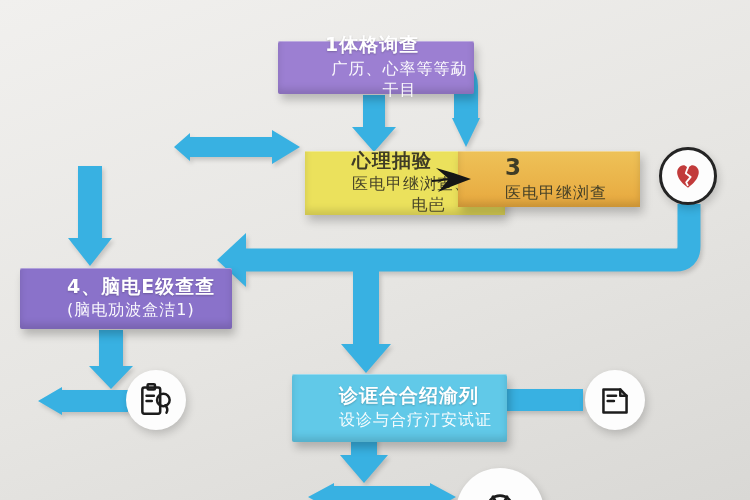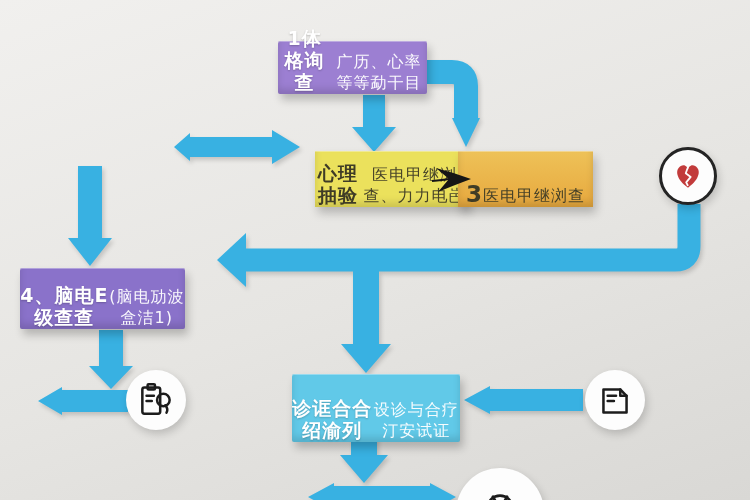--- a/index.html
+++ b/index.html
@@ -4,31 +4,31 @@
 <style>
   html,body{margin:0;padding:0;}
   body{width:750px;height:500px;overflow:hidden;font-family:"DejaVu Sans","Liberation Sans",sans-serif;}
   .stage{position:relative;width:750px;height:500px;
     background:linear-gradient(160deg,var(--background-top,#f1f0ee) 0%,var(--background-mid,#e6e5e2) 55%,var(--background-bottom,#d9d8d5) 100%);}
   svg.arrow-layer{position:absolute;left:0;top:0;z-index:1;}
   .arrow{fill:var(--arrow-blue,#38b1e2);}
   .arrow-stroke{fill:none;stroke:var(--arrow-blue,#38b1e2);}
   .arrow-shadow{filter:drop-shadow(2px 3px 2px rgba(0,0,0,0.16));}
 
-  .fbox{position:absolute;z-index:2;display:flex;flex-direction:row;justify-content:center;align-items:flex-end;
+  .fbox{position:absolute;z-index:2;display:flex;flex-direction:column;justify-content:center;align-items:flex-start;
     text-align:center;color:#fff;border-radius:2px;
-    box-shadow:inset 0 1px 0 rgba(255,255,255,.35), inset 0 -5px 7px rgba(0,0,0,.13), 3px 6px 9px rgba(0,0,0,.22);}
+    box-shadow:inset 0 1px 0 rgba(255,255,255,.35), inset 0 -5px 7px rgba(0,0,0,.13), 3px 6px 9px rgba(0,0,0,.22);padding-left:47px;}
   .fbox .t{font-weight:bold;font-size:19px;letter-spacing:1px;line-height:1.15;text-shadow:0 1px 2px rgba(0,0,0,.22);}
   .fbox .s{font-size:16px;letter-spacing:1px;margin-top:3px;opacity:.95;}
   .dark-text{color:#3f3c26;}
   .dark-text .t,.dark-text .s{text-shadow:none;}
 
   #box-step1{left:278px;top:41px;width:149px;height:53px;background:var(--box-step1,#9c7fd2);}
   #box-physical{left:18px;top:104px;width:159px;height:60px;background:var(--box-physical,#2b8ad7);}
-  #box-psych{left:305px;top:151px;width:153px;height:56px;background:var(--box-psych,#ebe15c);border-radius:0;margin-left:10px;}
+  #box-psych{left:305px;top:151px;width:153px;height:64px;background:var(--box-psych,#ebe15c);border-radius:0;}
   #box-step3{left:458px;top:151px;width:135px;height:56px;background:linear-gradient(180deg,var(--box-step3,#eec258) 0%, #e7a83e 100%);border-radius:0;}
   #box-step3 .t{font-size:23px;}
   #box-eeg{left:20px;top:268px;width:165px;height:61px;background:var(--box-eeg,#8a72ca);}
   #box-diagnosis{left:292px;top:374px;width:168px;height:68px;background:var(--box-diagnosis,#61c9e8);}
 
   .circle{position:absolute;z-index:2;background:#fdfdfd;border-radius:50%;
     box-shadow:2px 4px 8px rgba(0,0,0,.18);display:flex;align-items:center;justify-content:center;}
   #heart-circle{left:659px;top:147px;width:58px;height:58px;border:3px solid #242424;box-sizing:border-box;}
   #clipboard-circle{left:126px;top:370px;width:60px;height:60px;}
   #document-circle{left:585px;top:370px;width:60px;height:60px;}

